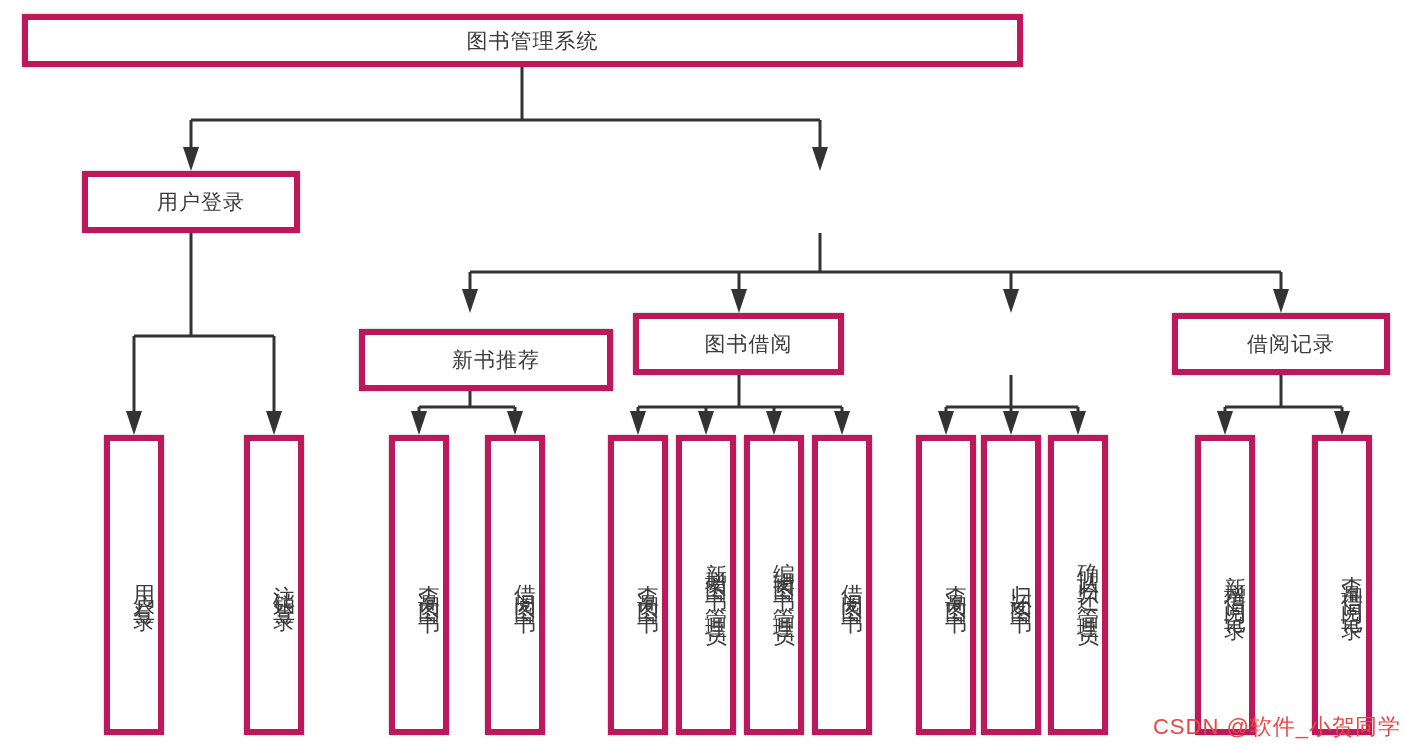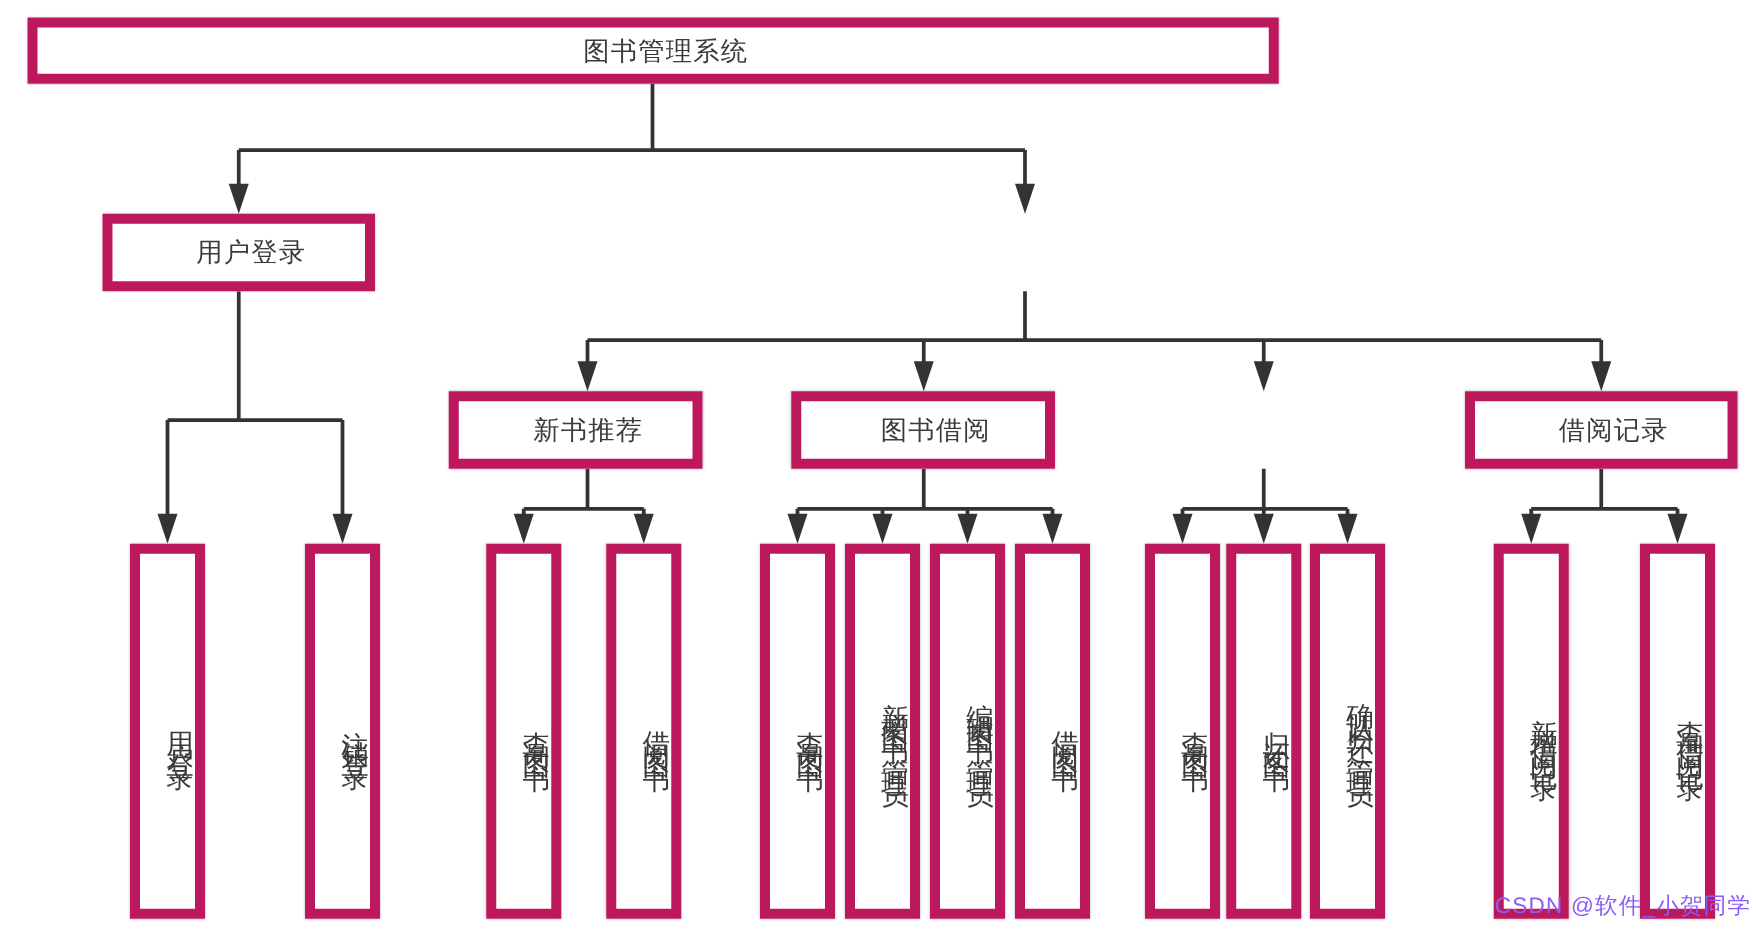--- a/index.html
+++ b/index.html
@@ -3,32 +3,32 @@
 <meta charset="utf-8">
 <style>
   html,body{margin:0;padding:0;background:#fff;}
   .stage{
     position:relative;width:1405px;height:747px;background:#ffffff;
     font-family:"Liberation Sans",sans-serif;overflow:hidden;
   }
   svg.connectors{position:absolute;left:0;top:0;}
   .node{
     position:absolute;box-sizing:border-box;background:#ffffff;
-    border:8px solid #be185d;display:flex;align-items:center;justify-content:center;
+    border:6px solid #be185d;display:flex;align-items:center;justify-content:center;
     color:#3b3b3b;box-shadow:0 0 2px rgba(80,80,80,.45);z-index:2;padding-left:20px;
   }
   .node span{white-space:nowrap;}
   .h-label{font-size:21px;letter-spacing:1px;}
   .leaf .v-label{
     writing-mode:vertical-rl;text-orientation:mixed;
     font-size:22px;letter-spacing:9px;line-height:1.1;
   }
   .watermark{
     position:absolute;top:712px;right:4px;z-index:6;
-    font-size:18px;color:#8b5cf6;letter-spacing:1px;
+    font-size:22px;color:#ef4444;letter-spacing:1px;
   }
 </style>
 </head>
 <body>
 
 <div class="stage">
 
   <svg class="connectors" width="1405" height="747" viewBox="0 0 1405 747">
     <g stroke="#333333" stroke-width="3" fill="none">
       <path d="M522 66 V120 M191 120 H820 M191 120 V148 M820 120 V148"></path>
@@ -63,21 +63,21 @@
   </svg>
 
   <div class="node" style="left:22px;top:14px;width:1001px;height:53px">
     <span class="h-label">图书管理系统</span>
   </div>
 
   <div class="node" style="left:82px;top:171px;width:218px;height:62px">
     <span class="h-label">用户登录</span>
   </div>
 
-  <div class="node" style="left:359px;top:313px;width:203px;height:62px">
+  <div class="node" style="left:359px;top:329px;width:254px;height:62px">
     <span class="h-label">新书推荐</span>
   </div>
   <div class="node" style="left:633px;top:313px;width:211px;height:62px">
     <span class="h-label">图书借阅</span>
   </div>
   <div class="node" style="left:1172px;top:313px;width:218px;height:62px">
     <span class="h-label">借阅记录</span>
   </div>
 
   <div class="node leaf" style="left:104px;top:435px;width:60px;height:300px">

